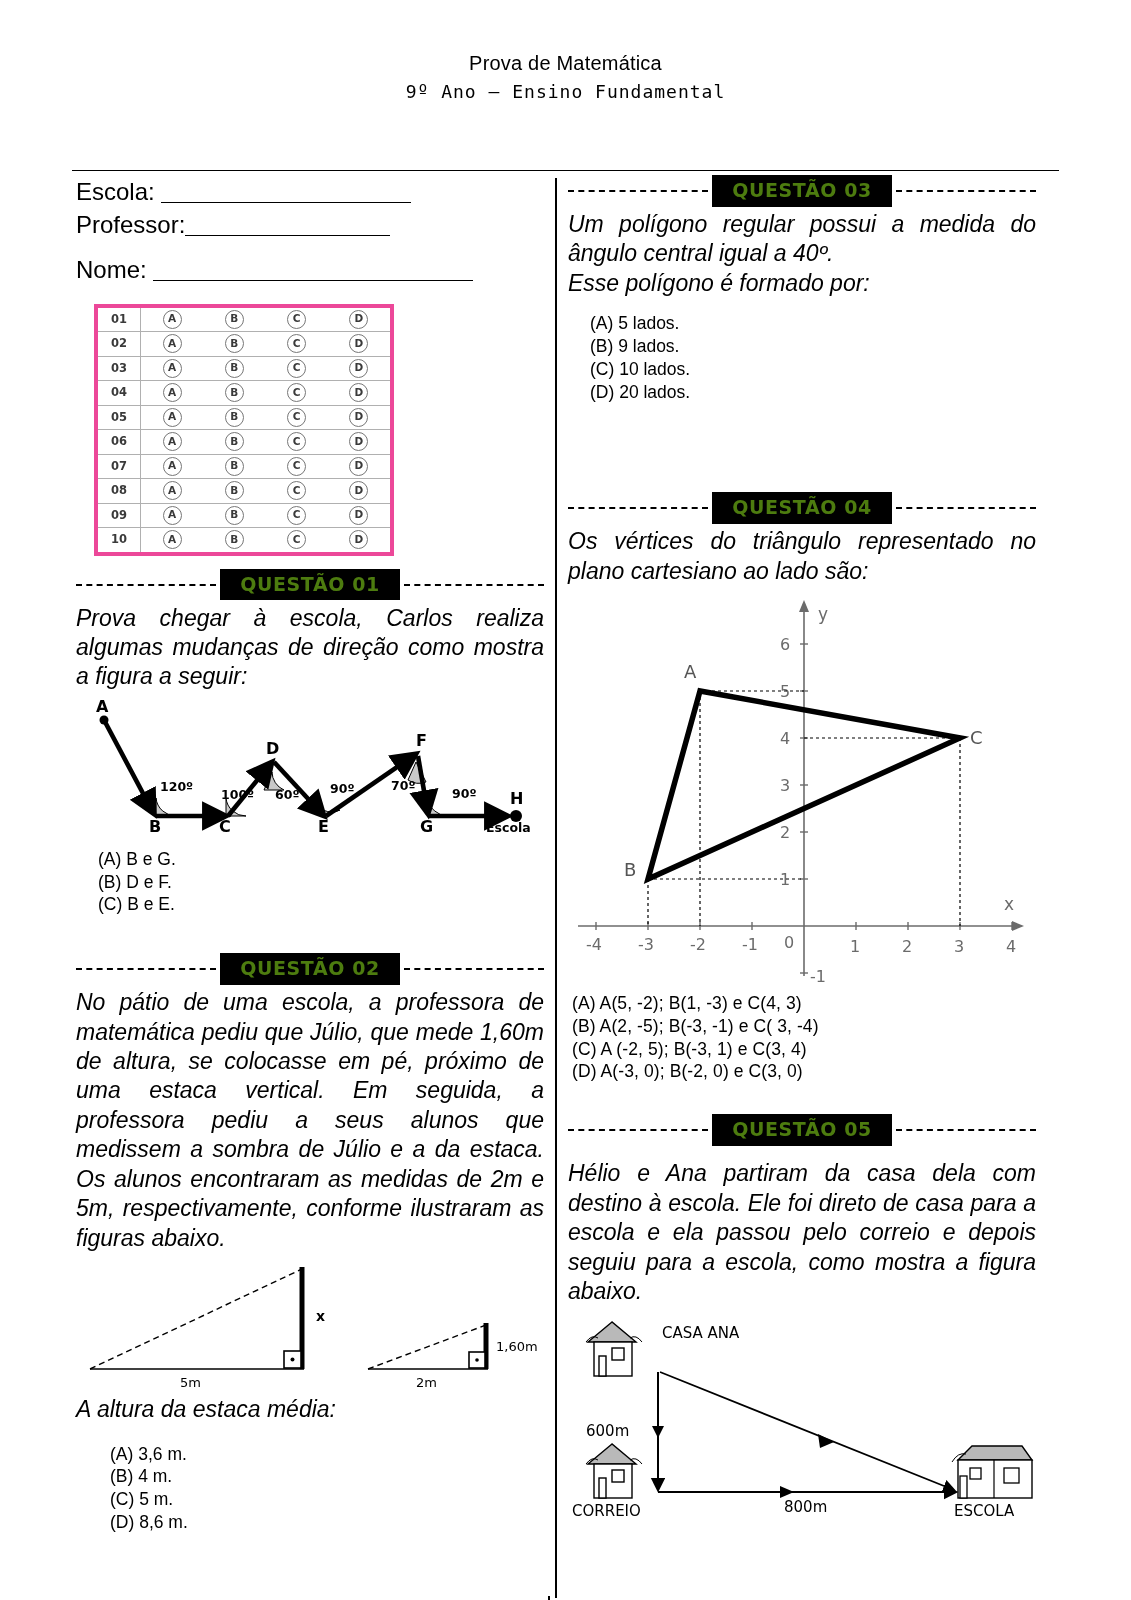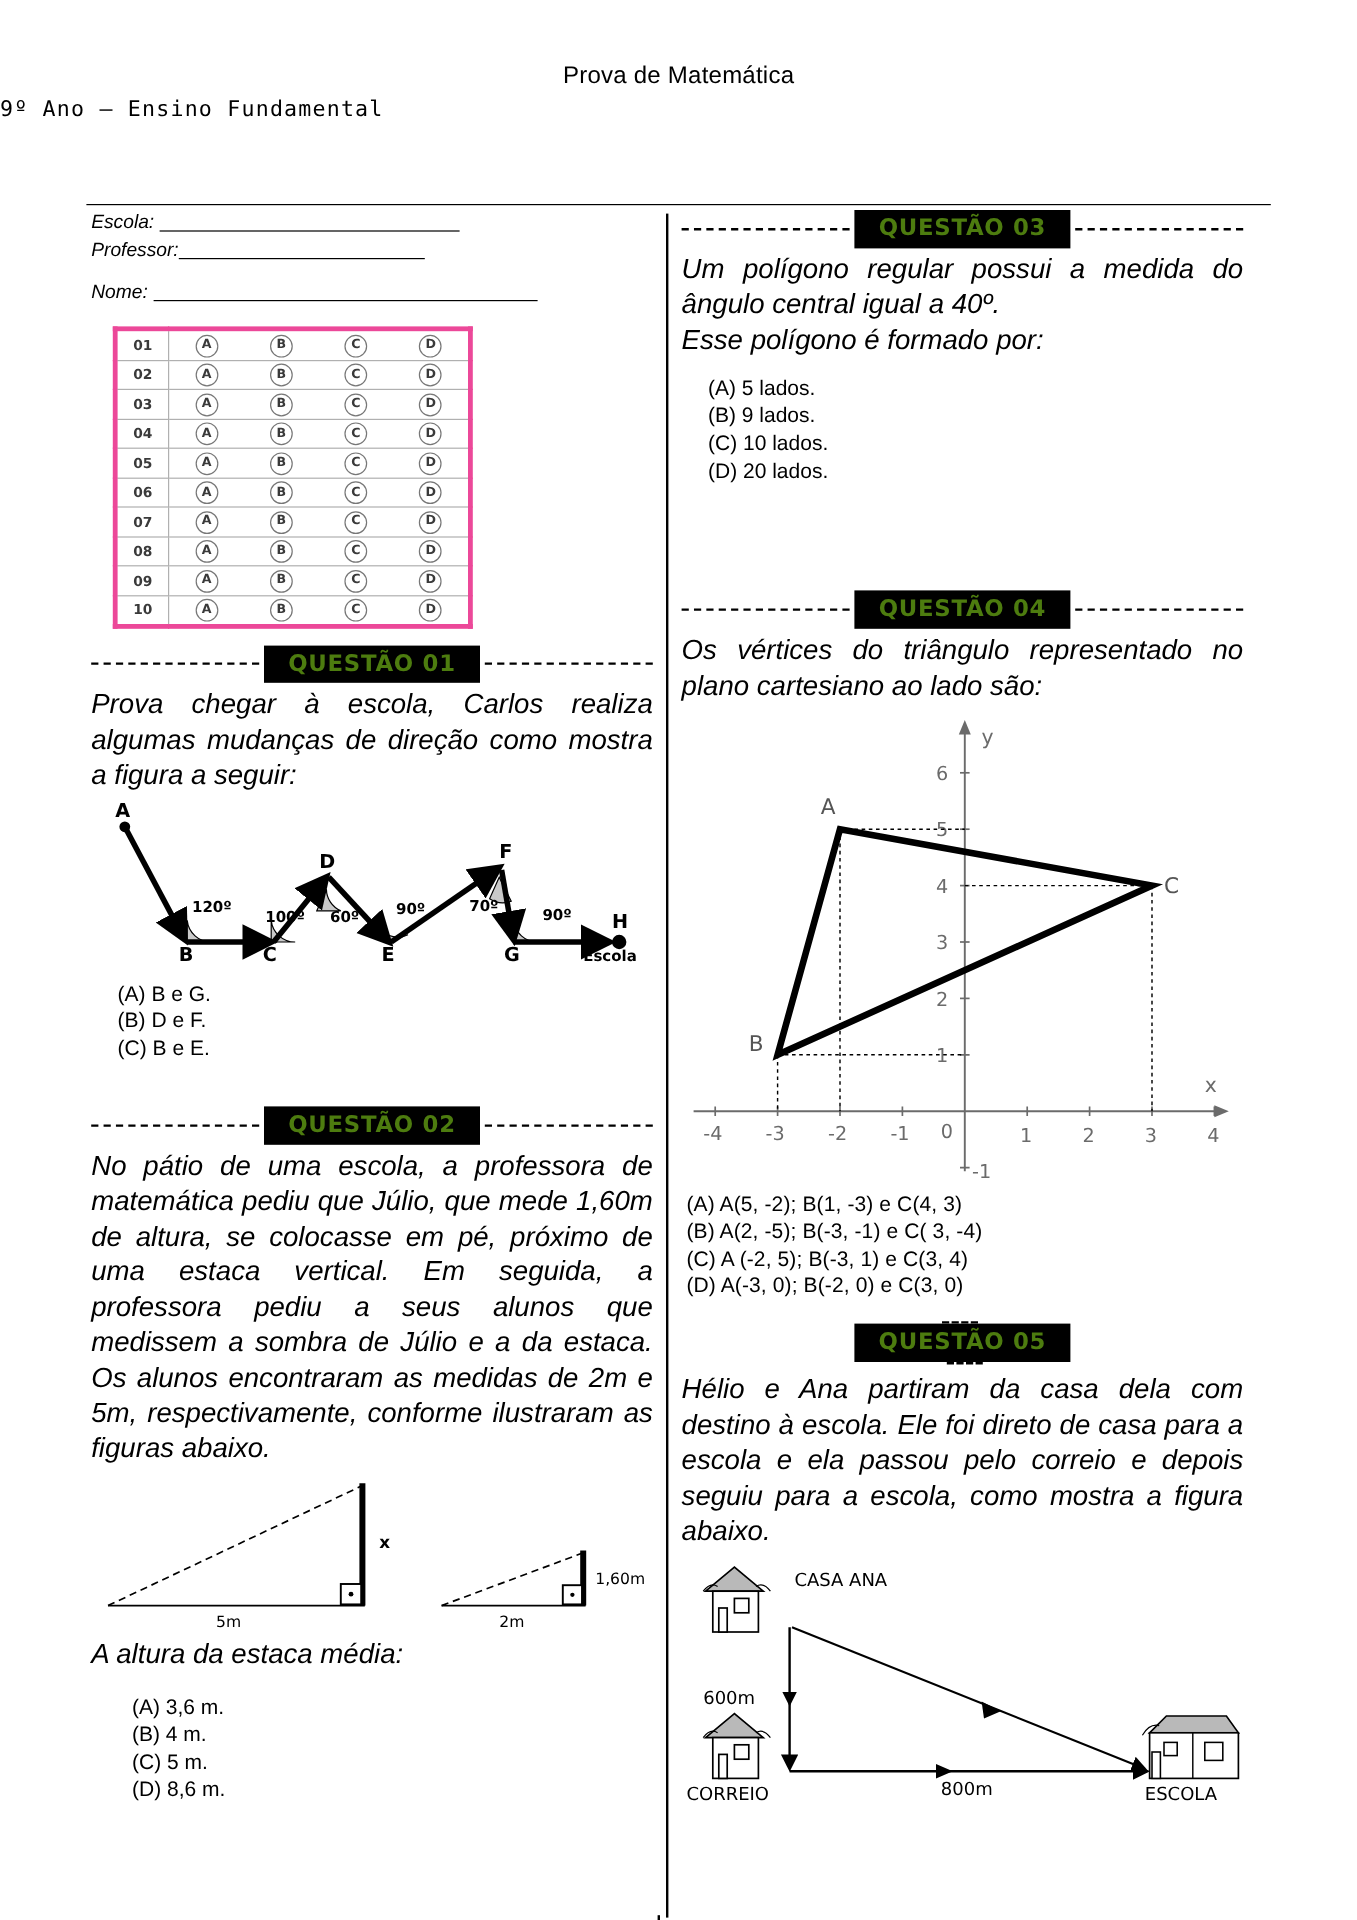--- a/index.html
+++ b/index.html
@@ -12,41 +12,41 @@
     overflow:hidden;
   }
   .page{position:relative;width:1131px;height:1600px;box-sizing:border-box;}
 
   
   .doc-title{
     text-align:center;font-weight:normal;font-size:20px;
     margin-top:52px;letter-spacing:.2px;
   }
   .doc-subtitle{
-    text-align:left;font-size:18px;margin-top:6px;
+    text-align:center;font-size:18px;margin-top:6px;
     font-family:"DejaVu Sans Mono","Liberation Mono",monospace;
     letter-spacing:1px;
   }
   .head-rule{
     position:absolute;left:72px;right:72px;top:118px;
     border-top:1px solid #000;
   }
 
   
   .cols{position:absolute;top:124px;left:0;width:1131px;height:1450px;}
   .col{position:absolute;top:0;font-size:17.5px;line-height:1.30;}
   .col-left{left:76px;width:468px;}
   .col-right{left:568px;width:468px;}
   .col-divider{
     position:absolute;left:555px;top:126px;width:0;height:1420px;
     border-left:2px solid #000;
   }
 
   
-  .field{font-size:16px;margin-bottom:2px;white-space:nowrap;font-style:italic;}
+  .field{font-size:24px;margin-bottom:2px;white-space:nowrap;}
   .field .lbl{display:inline-block;}
   .rule-line{
     display:inline-block;border-bottom:1.6px solid #000;
     vertical-align:-3px;height:14px;
   }
   .w-escola{width:250px;}
   .w-prof{width:205px;}
   .w-nome{width:320px;}
   .field-nome{margin-top:14px;}
 
@@ -432,21 +432,21 @@
         </svg>
       </div>
 
       <div class="opts opts-wide" style="margin-left:4px;margin-top:6px;">
         <div>(A)   A(5, -2);   B(1, -3)  e  C(4, 3)</div>
         <div>(B)   A(2, -5);   B(-3, -1)  e  C( 3, -4)</div>
         <div>(C)   A (-2, 5);  B(-3, 1)   e  C(3, 4)</div>
         <div>(D)   A(-3, 0);   B(-2, 0)  e  C(3, 0)</div>
       </div>
 
-      <div class="qbanner" style="margin-top:18px;flex-direction:column;">
+      <div class="qbanner" style="margin-top:34px;">
         <span class="dash dash-l"></span>
         <span class="tag">QUESTÃO 05</span>
         <span class="dash dash-r"></span>
       </div>
       <div class="qtext" style="margin-top:16px;">Hélio e Ana partiram da casa dela com destino à escola. Ele foi direto de casa para a escola e ela passou pelo correio e depois seguiu para a escola, como mostra a figura abaixo.</div>
 
       <div class="fig" style="margin-top:8px;">
         <svg width="466" height="210" viewBox="0 0 466 210">
           <defs>
             <marker id="ar2" markerWidth="8" markerHeight="8" refX="6" refY="3.6" orient="auto">

